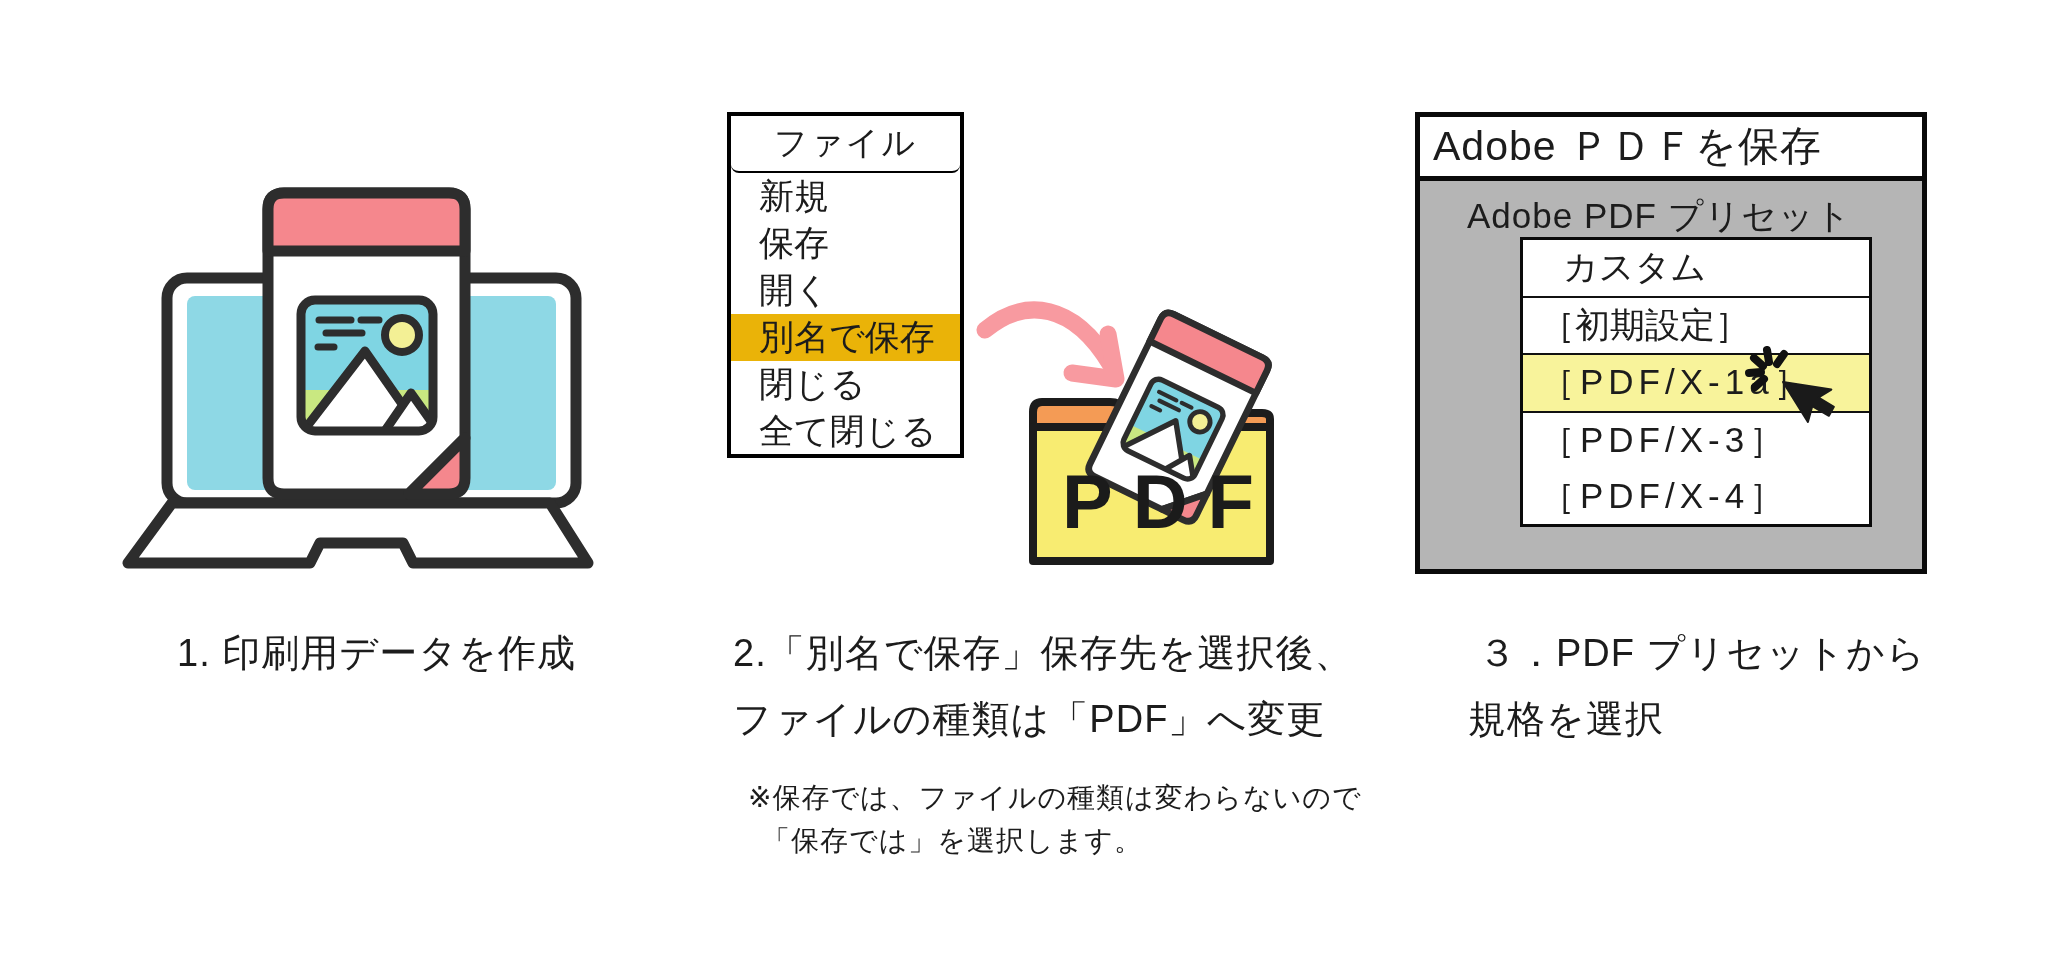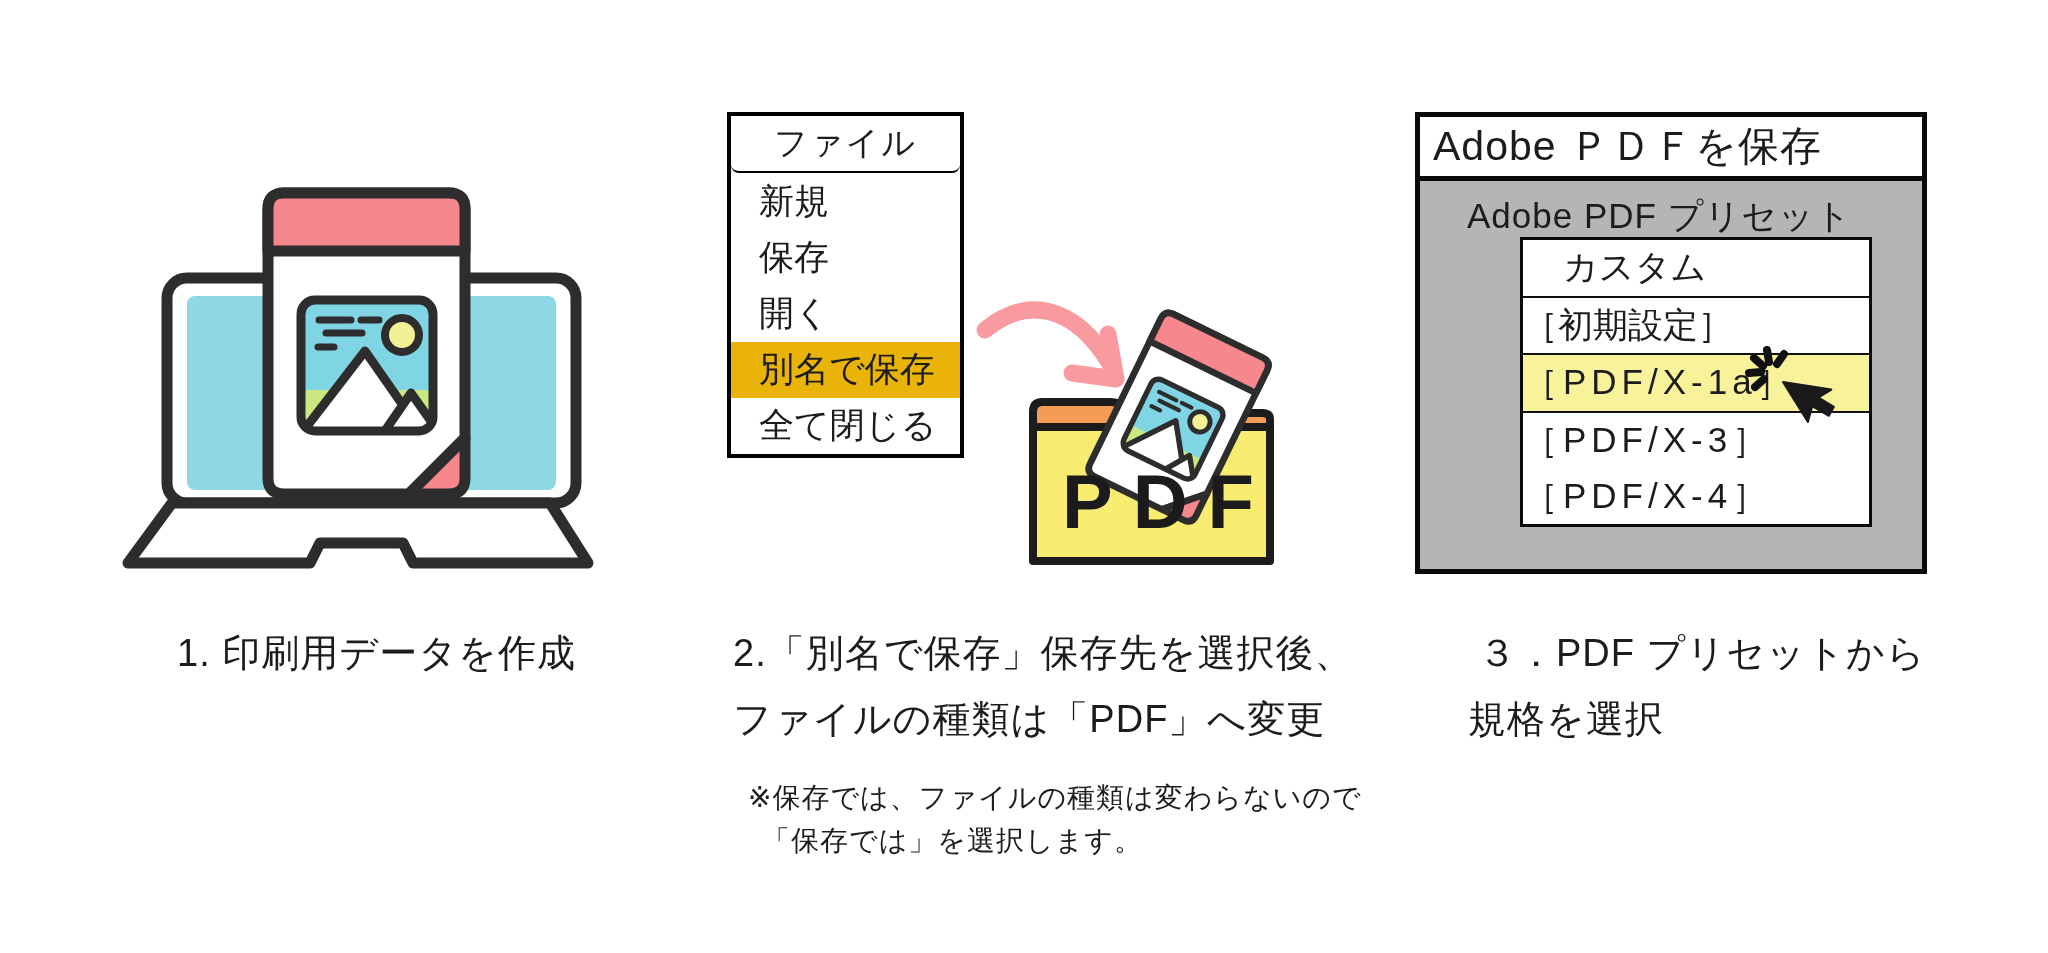--- a/index.html
+++ b/index.html
@@ -13,21 +13,21 @@
   .menu-items{flex:1;display:flex;flex-direction:column;}
   .menu-item{flex:1;display:flex;align-items:center;padding-left:28px;font-size:35px;}
   .menu-item.highlight{background:#eab308;}
 
   
   .dialog{left:1415px;top:112px;width:512px;height:462px;border:5px solid #0a0a0a;background:#b5b5b5;box-sizing:border-box;}
   .dialog-title{height:59px;background:#fff;border-bottom:5px solid #0a0a0a;display:flex;align-items:center;padding-left:13px;font-size:41px;font-weight:normal;letter-spacing:1px;}
   .dialog-body{position:relative;height:388px;}
   .dialog-label{position:absolute;left:22px;top:12px;font-size:35px;letter-spacing:1px;margin-left:25px;}
   .preset-list{position:absolute;left:100px;top:56px;width:352px;height:290px;background:#fff;border:3px solid #0a0a0a;box-sizing:border-box;display:flex;flex-direction:column;}
-  .preset-row{flex:1;display:flex;align-items:center;font-size:35px;}
+  .preset-row{flex:1;display:flex;align-items:center;padding-left:17px;font-size:35px;}
   .preset-row.sep{border-bottom:2px solid #111;}
   .preset-row.first{padding-left:40px;}
   .preset-row.selected{background:#f8f39b;}
   .preset-row.tracked{letter-spacing:5px;}
 
   
   .caption{font-size:38px;letter-spacing:1px;white-space:nowrap;}
   .note{font-size:28px;letter-spacing:1px;white-space:nowrap;}
 </style>
 </head>
@@ -71,20 +71,21 @@
     </g>
   </svg>
 
   <div class="abs menu">
     <div class="menu-header">ファイル</div>
     <div class="menu-items">
       <div class="menu-item">新規</div>
       <div class="menu-item">保存</div>
       <div class="menu-item">開く</div>
       <div class="menu-item highlight">別名で保存</div>
+      <div class="menu-item">閉じる</div>
       <div class="menu-item">全て閉じる</div>
     </div>
   </div>
 
   <svg class="abs" style="left:960px;top:290px" width="200" height="130" viewBox="0 0 200 130">
     <g fill="none" stroke="#f89aa0" stroke-width="17" stroke-linecap="round" stroke-linejoin="round">
       <path d="M25,40 C66,6 114,14 150,74"></path>
       <path d="M112,83 L156,89 L148,44"></path>
     </g>
   </svg>

